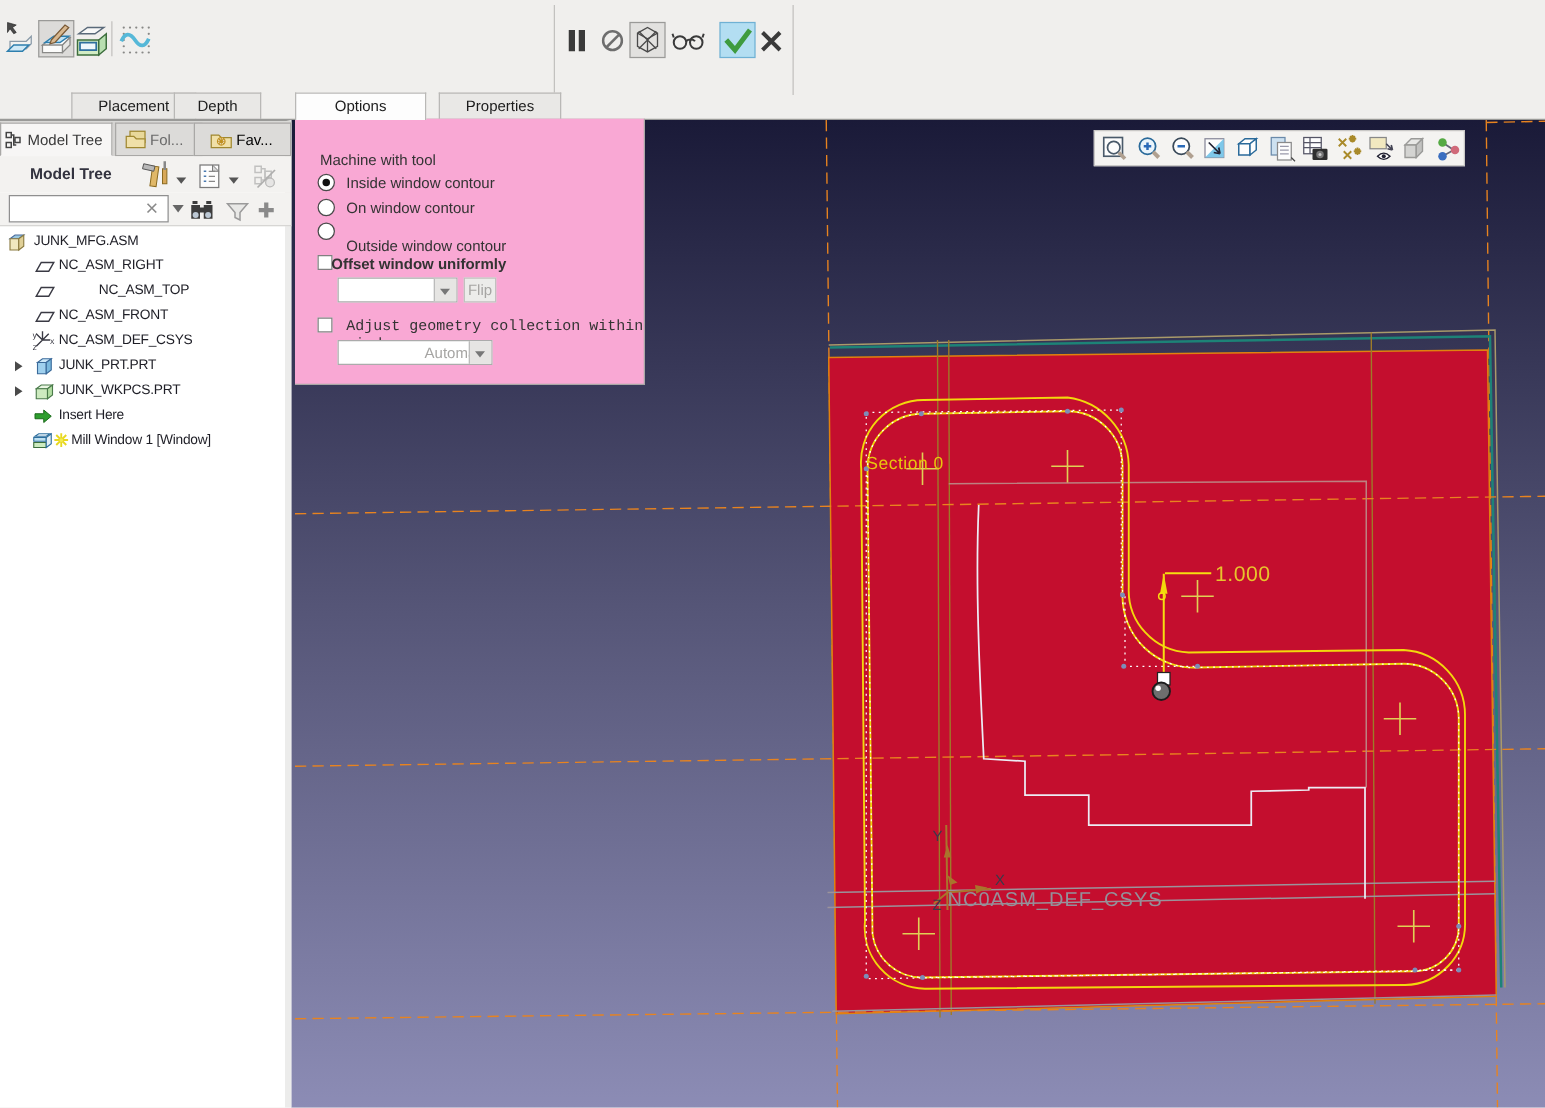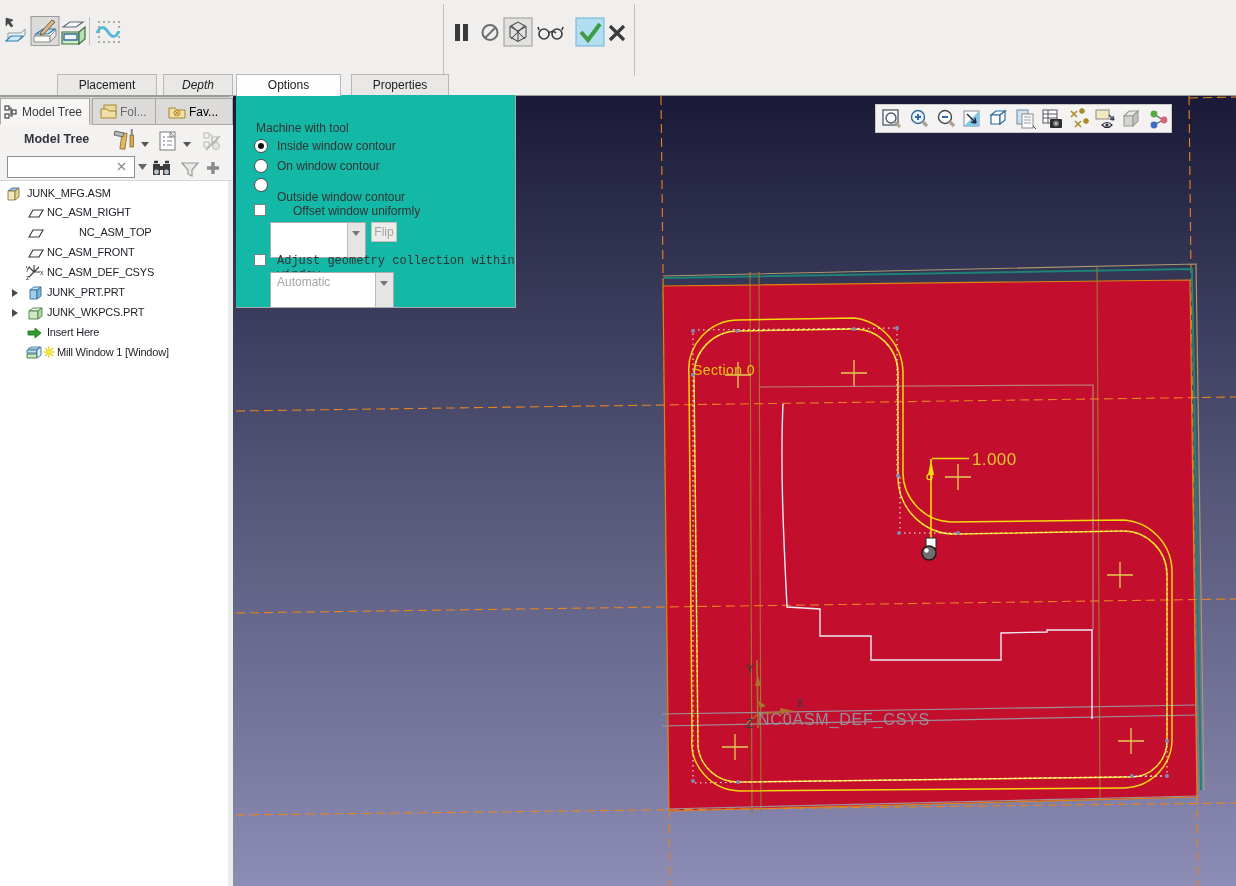--- a/index.html
+++ b/index.html
@@ -28,27 +28,27 @@
   #rows{position:absolute;left:0;top:87px;width:233px;}
   .trow{position:absolute;height:20px;font-size:11px;letter-spacing:-0.2px;color:#1e1e26;white-space:nowrap;}
   .trow svg{position:absolute;top:2px;}
   .trow .lbl{position:absolute;top:3px;}
   
   #vp{left:233px;top:96px;width:1003px;height:790px;
       background:linear-gradient(180deg,#1a1a38 0%,#565678 50%,#8c8cb5 100%);}
   #vptools{position:absolute;left:642px;top:8px;width:297px;height:29px;background:#f4f3f1;
            border:1px solid #c9c8c6;box-sizing:border-box;}
   
-  #opts{left:236px;top:95px;width:280px;height:213px;background:#14b8a6;
+  #opts{left:236px;top:95px;width:280px;height:213px;background:#f9a8d4;
         border-right:1px solid #a9a8a6;border-bottom:1px solid #a9a8a6;box-sizing:border-box;
         font-size:12px;color:#333;}
   .radio{position:absolute;width:14px;height:14px;border:1.5px solid #4a4a4a;border-radius:50%;background:#fff;box-sizing:border-box;}
   .radio.on:after{content:"";position:absolute;left:2.5px;top:2.5px;width:6px;height:6px;border-radius:50%;background:#111;}
   .chk{position:absolute;width:12px;height:12px;border:1px solid #808080;background:#fff;box-sizing:border-box;}
-  .combo{position:absolute;height:36px;background:#fff;border:1px solid #ababab;box-sizing:border-box;}
+  .combo{position:absolute;height:20px;background:#fff;border:1px solid #ababab;box-sizing:border-box;text-align:right;}
   .combo .btn{position:absolute;right:0;top:0;width:17px;height:100%;background:#e6e5e3;border-left:1px solid #bbb;}
   .combo .btn:after{content:"";position:absolute;left:4px;top:8px;border:4px solid transparent;border-top:5px solid #777;}
   .gbtn{position:absolute;height:20px;background:#ececea;border:1px solid #c2c1bf;color:#a6a5a3;
         text-align:center;line-height:19px;font-size:12px;box-sizing:border-box;}
 </style>
 </head>
 <body>
 
 <div id="ribbon" class="abs">
   <div class="sep" style="left:89px;top:17px;height:28px;"></div>
@@ -117,21 +117,21 @@
       <circle cx="544" cy="34" r="5"></circle>
       <circle cx="557" cy="34" r="5"></circle>
       <path d="M549,33 c1.5,-2 5.5,-2 7,0 M539,30 l-1,-3 M562,30 l1,-3"></path>
     </g>
     <rect x="576" y="18" width="28" height="28" fill="#b3def2" stroke="#6fb1d4"></rect>
     <path d="M581,32 l7,8 L600,24" fill="none" stroke="#3f9b3f" stroke-width="4"></path>
     <path d="M610,26 L624,40 M624,26 L610,40" stroke="#3a3a3a" stroke-width="3.2"></path>
   </svg>
   </div>
   <div class="tab" style="left:57px;width:100px;">Placement</div>
-  <div class="tab" style="left:163px;width:70px;font-style:italic;">Depth</div>
+  <div class="tab" style="left:139px;width:70px;">Depth</div>
   <div class="tab active" style="left:236px;width:105px;">Options</div>
   <div class="tab" style="left:323px;width:98px;margin-left:28px;">Properties</div>
 </div>
 <div class="abs" style="left:0;top:95px;width:1236px;height:1px;background:#9a9a98;"></div>
 
 <div id="vp" class="abs">
   <svg width="1003" height="790" viewBox="233 96 1003 790" xmlns="http://www.w3.org/2000/svg" style="position:absolute;left:0;top:0;">
 
     <g stroke="#e8831f" stroke-width="1.1" fill="none" stroke-dasharray="9 5">
       <line x1="661" y1="96" x2="670" y2="886"></line>
@@ -311,21 +311,21 @@
 
 <div id="opts" class="abs">
   <div class="abs" style="left:20px;top:26px;">Machine with tool</div>
   <div class="radio on" style="left:18px;top:44px;"></div>
     <div class="abs" style="left:41px;top:44px;">Inside window contour</div>
   <div class="radio" style="left:18px;top:64px;"></div>
     <div class="abs" style="left:41px;top:64px;">On window contour</div>
   <div class="radio" style="left:18px;top:83px;"></div>
     <div class="abs" style="left:41px;top:83px;margin-top:12px;">Outside window contour</div>
   <div class="chk" style="left:18px;top:109px;"></div>
-    <div class="abs" style="left:57px;top:109px;">Offset window uniformly</div>
+    <div class="abs" style="left:29px;top:109px;font-weight:bold;">Offset window uniformly</div>
   <div class="combo" style="left:34px;top:127px;width:96px;">
       <div class="btn"></div>
     </div>
   <div class="gbtn" style="left:135px;top:127px;width:26px;">Flip</div>
   <div class="chk" style="left:18px;top:159px;"></div>
     <div class="abs" style="left:41px;top:159px;font-family:Liberation Mono, monospace;">Adjust geometry collection within window</div>
   <div class="combo" style="left:34px;top:177px;width:124px;color:#a6a5a3;line-height:18px;padding-left:6px;">Automatic<div class="btn"></div></div>
 </div>
 
 <div id="tree" class="abs">

